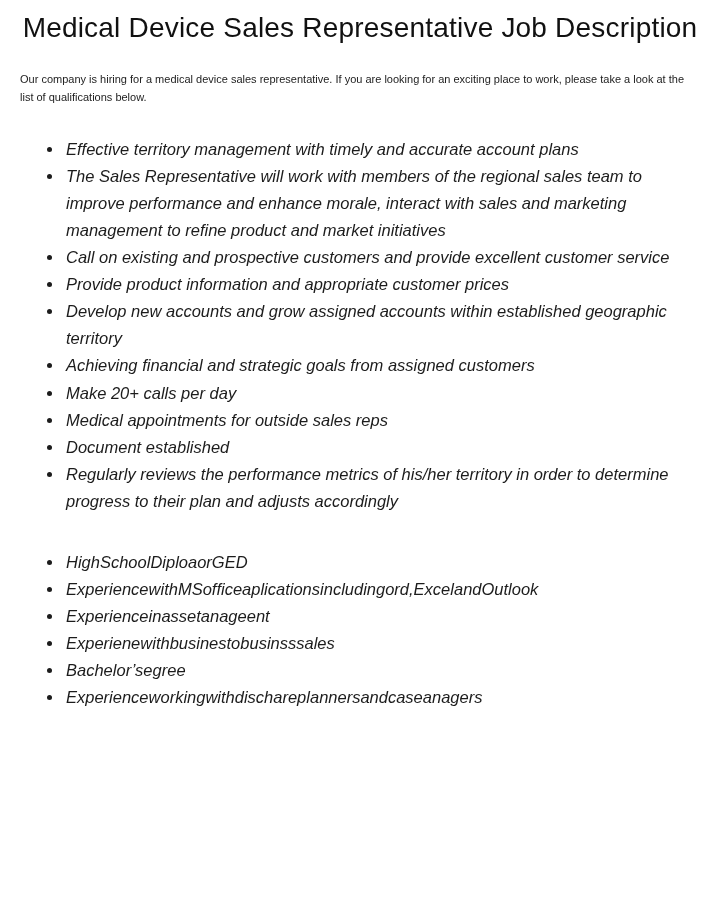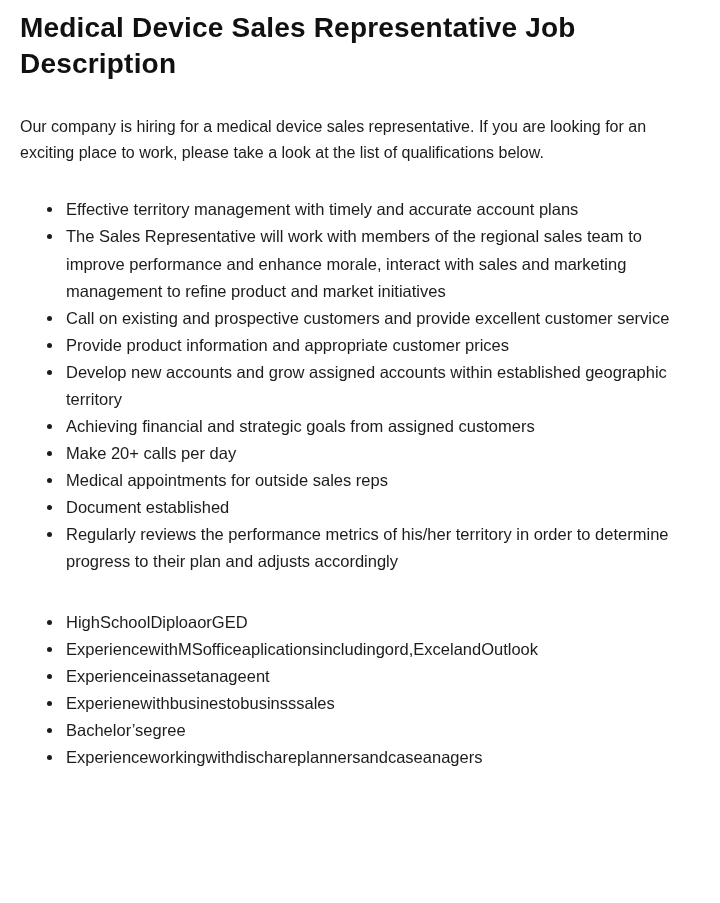--- a/index.html
+++ b/index.html
@@ -11,45 +11,46 @@
   }
   .page {
     width: 720px;
     min-height: 903px;
     box-sizing: border-box;
     padding: 2px 20px 20px 20px;
     background: #ffffff;
   }
   .doc-title {
     font-size: 28px;
-    font-weight: bold;
-    text-align: left;
+    font-weight: normal;
+    text-align: center;
     line-height: 1.28;
-    margin: 8px 0 32px 0;
+    margin: 8px 0 24px 0;
     color: #111111;
     letter-spacing: 0.2px;
   }
   .intro {
-    font-size: 16px;
+    font-size: 11px;
     line-height: 1.65;
     margin: 12px 0 30px 0;
   }
   .section-heading {
     background: #ececec;
     font-weight: bold;
     font-size: 16.5px;
     line-height: 1.3;
     padding: 9px 20px 10px 20px;
     margin: 0 0 28px 0;
     color: #111111;
   }
   ul.item-list {
     margin: 0 0 34px 0;
     padding: 0 0 0 44px;
     list-style: disc;
+    font-style: italic;
   }
   ul.item-list li {
     font-size: 16.5px;
     line-height: 1.64;
     padding-left: 2px;
   }
 </style>
 </head>
 <body>
 

